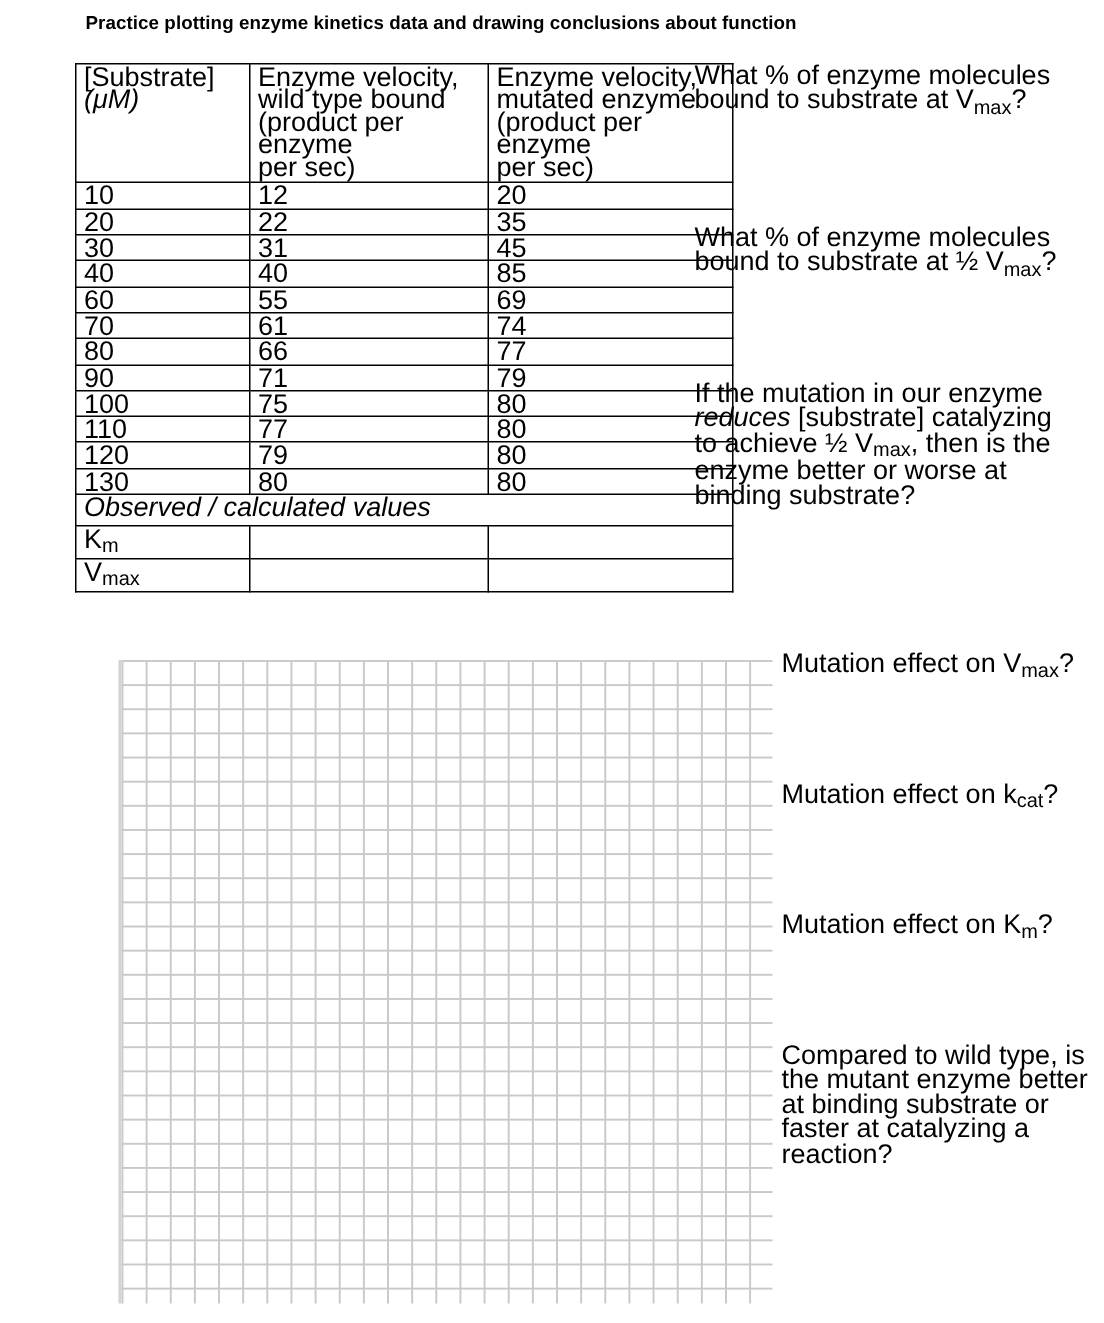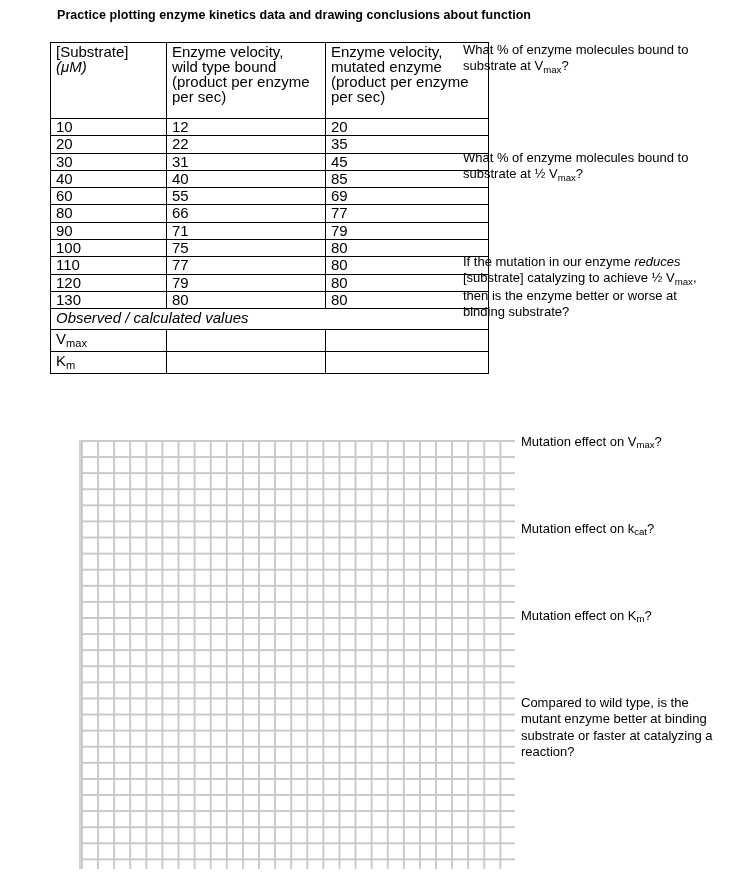--- a/index.html
+++ b/index.html
@@ -27,21 +27,21 @@
     letter-spacing: 0.05px;
   }
 
   
   #kinetics-table {
     position: absolute;
     left: 50px;
     top: 42px;
     width: 405px;
     border-collapse: collapse;
-    font-size: 15px;
+    font-size: 18px;
     table-layout: fixed;
   }
   #kinetics-table td,
   #kinetics-table th {
     border: 1px solid #000000;
     padding: 1px 5px 2px 5px;
     vertical-align: top;
     text-align: left;
     font-weight: normal;
     line-height: 15.1px;
@@ -77,21 +77,21 @@
     font-size: 0.74em;
     vertical-align: baseline;
     position: relative;
     bottom: -0.24em;
   }
   .ital { font-style: italic; }
 
   
   .question {
     position: absolute;
-    font-size: 13px;
+    font-size: 18px;
     line-height: 16.4px;
   }
   #q-vmax-percent   { left: 463px; top: 42px;  width: 260px; }
   #q-halfvmax-percent { left: 463px; top: 150px; width: 260px; }
   #q-binding        { left: 463px; top: 254px; width: 248px; }
 
   #q-effect-vmax    { left: 521px; top: 434px; width: 210px; }
   #q-effect-kcat    { left: 521px; top: 521px; width: 210px; }
   #q-effect-km      { left: 521px; top: 608px; width: 210px; }
   #q-compare        { left: 521px; top: 695px; width: 205px; }
@@ -158,20 +158,25 @@
         <td class="datacell">40</td>
         <td class="datacell">40</td>
         <td class="datacell">85</td>
       </tr>
       <tr>
         <td class="datacell">60</td>
         <td class="datacell">55</td>
         <td class="datacell">69</td>
       </tr>
       <tr>
+        <td class="datacell">70</td>
+        <td class="datacell">61</td>
+        <td class="datacell">74</td>
+      </tr>
+      <tr>
         <td class="datacell">80</td>
         <td class="datacell">66</td>
         <td class="datacell">77</td>
       </tr>
       <tr>
         <td class="datacell">90</td>
         <td class="datacell">71</td>
         <td class="datacell">79</td>
       </tr>
       <tr>
@@ -191,26 +196,26 @@
       </tr>
       <tr>
         <td class="datacell">130</td>
         <td class="datacell">80</td>
         <td class="datacell">80</td>
       </tr>
       <tr class="obs-row">
         <td colspan="3">Observed / calculated values</td>
       </tr>
       <tr class="param-row">
+        <td><span>K</span><sub>m</sub></td>
+        <td></td>
+        <td></td>
+      </tr>
+      <tr class="param-row">
         <td><span>V</span><sub>max</sub></td>
-        <td></td>
-        <td></td>
-      </tr>
-      <tr class="param-row">
-        <td><span>K</span><sub>m</sub></td>
         <td></td>
         <td></td>
       </tr>
     </tbody>
 </table>
 
 <div class="question" id="q-vmax-percent">
   <span>What % of enzyme molecules bound to substrate at V</span><sub>max</sub><span>?</span>
 </div>
 

